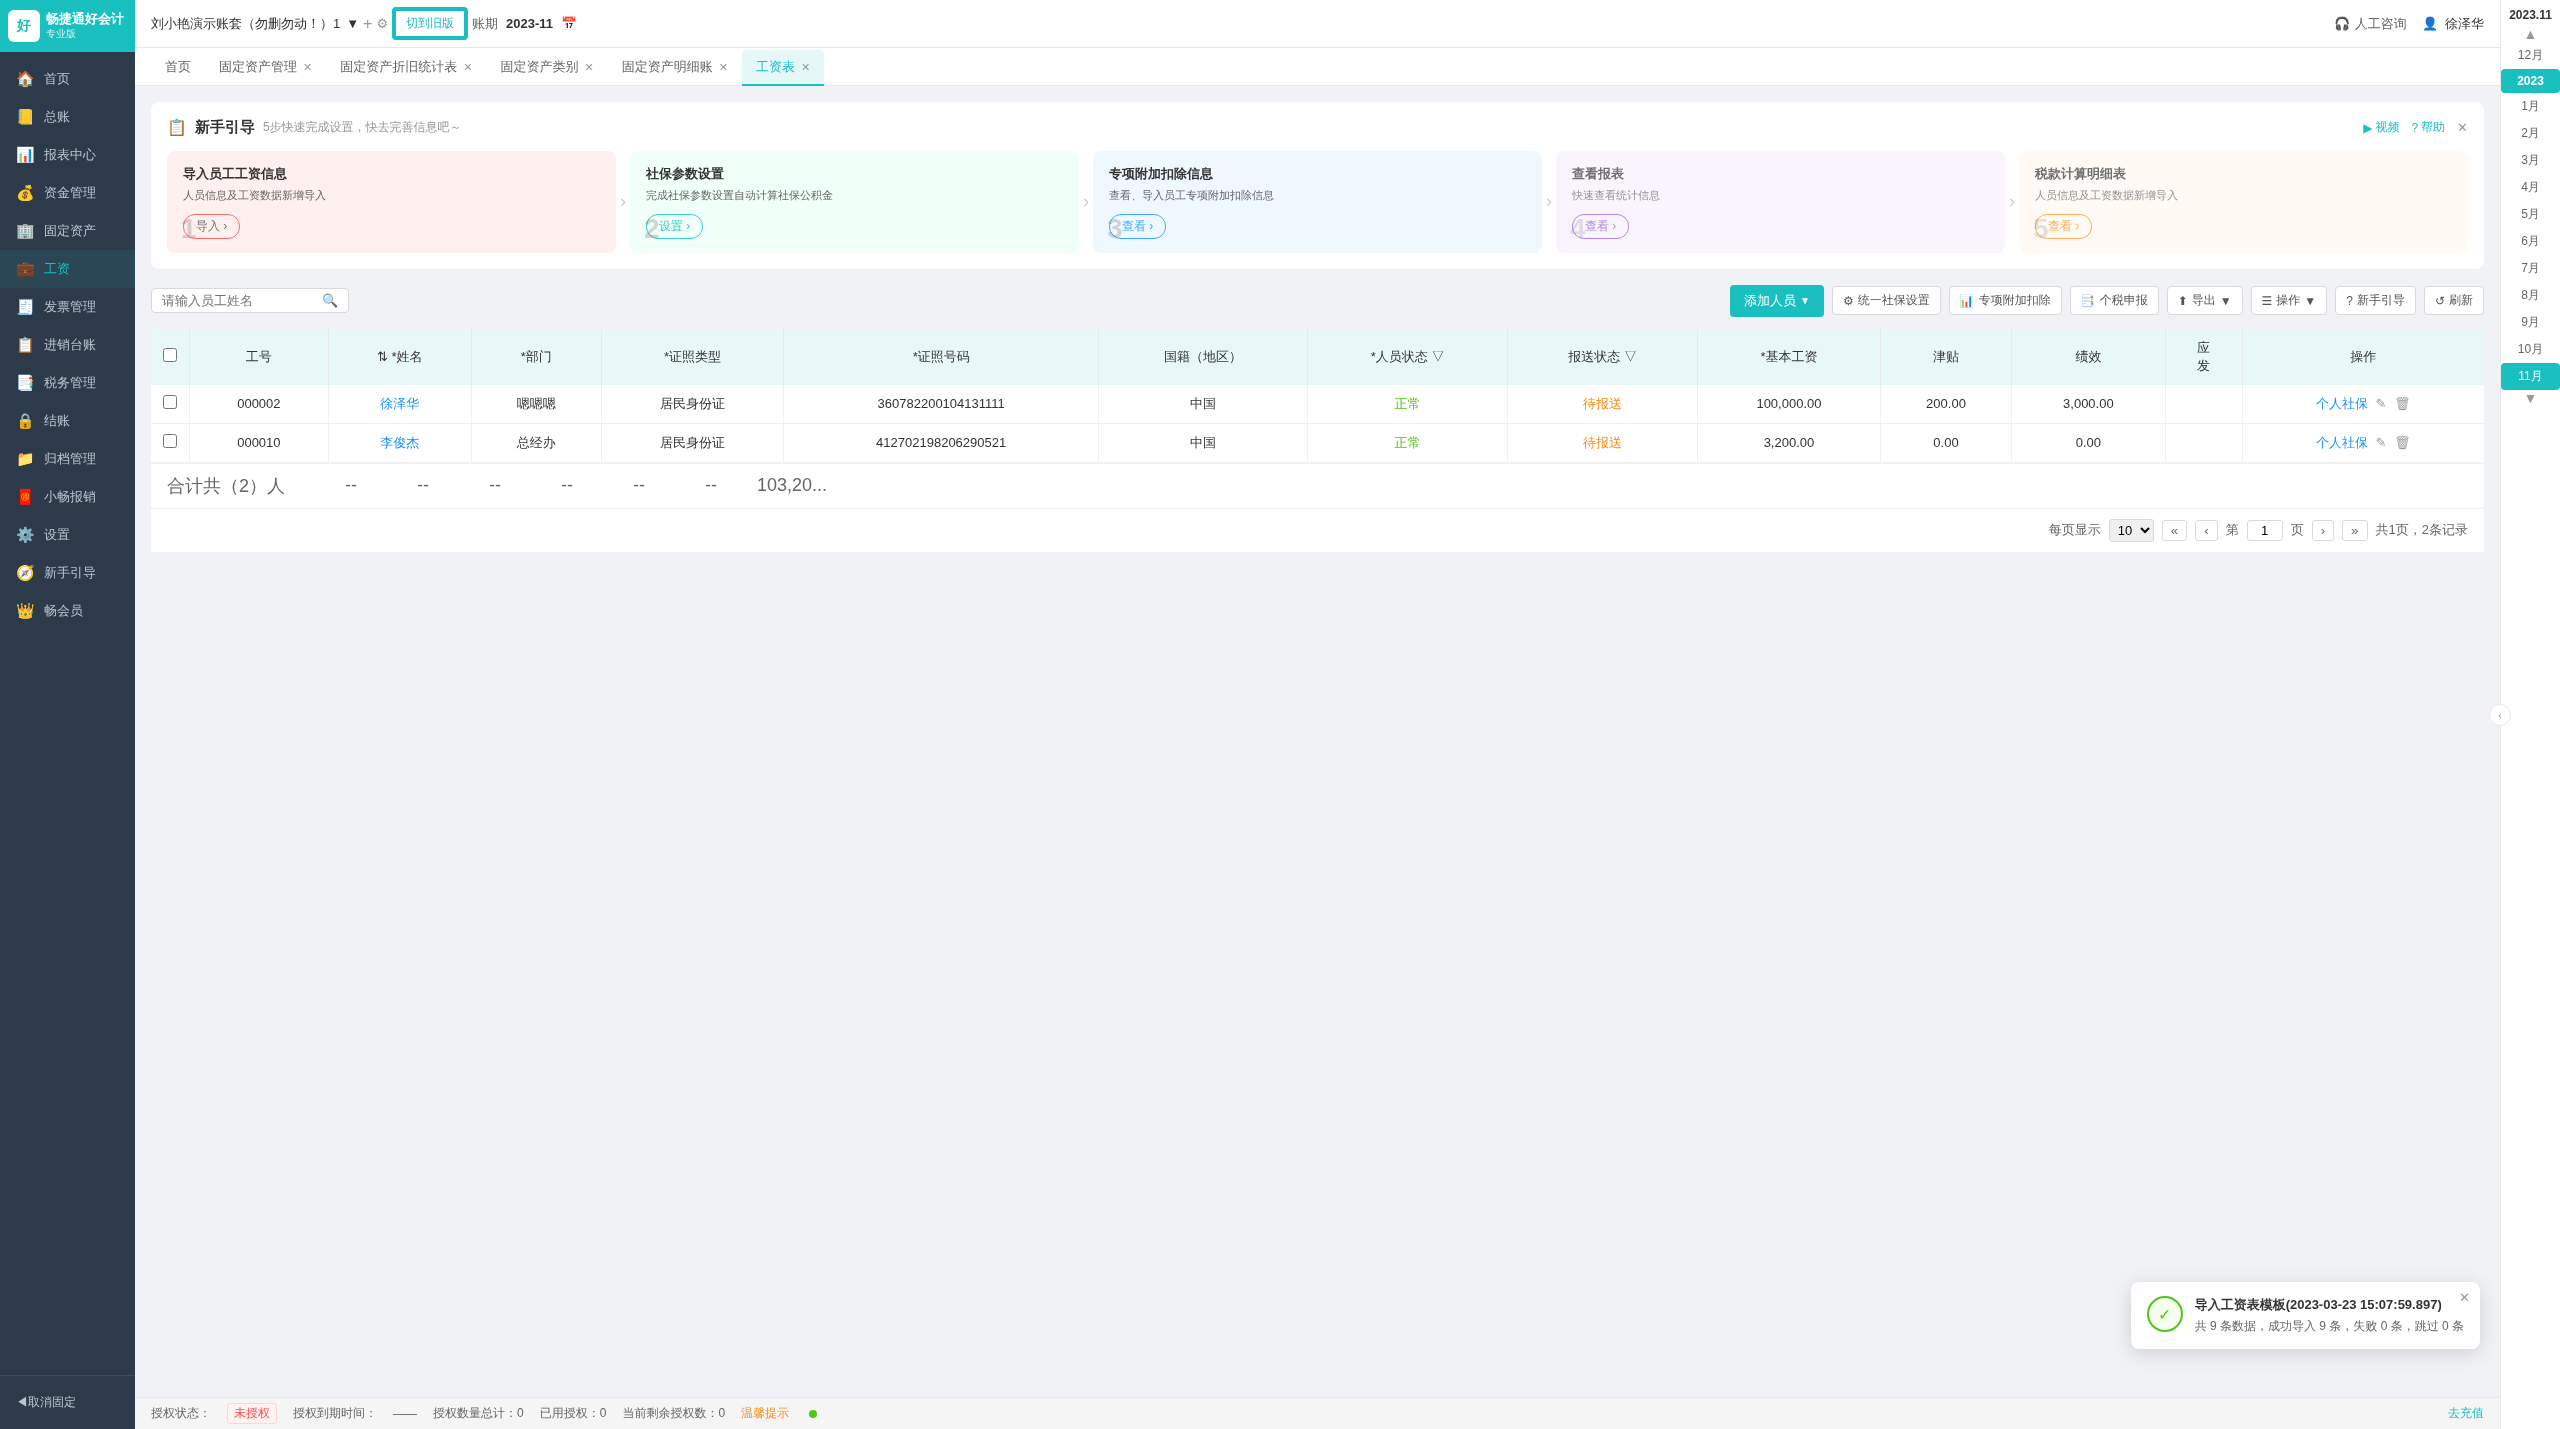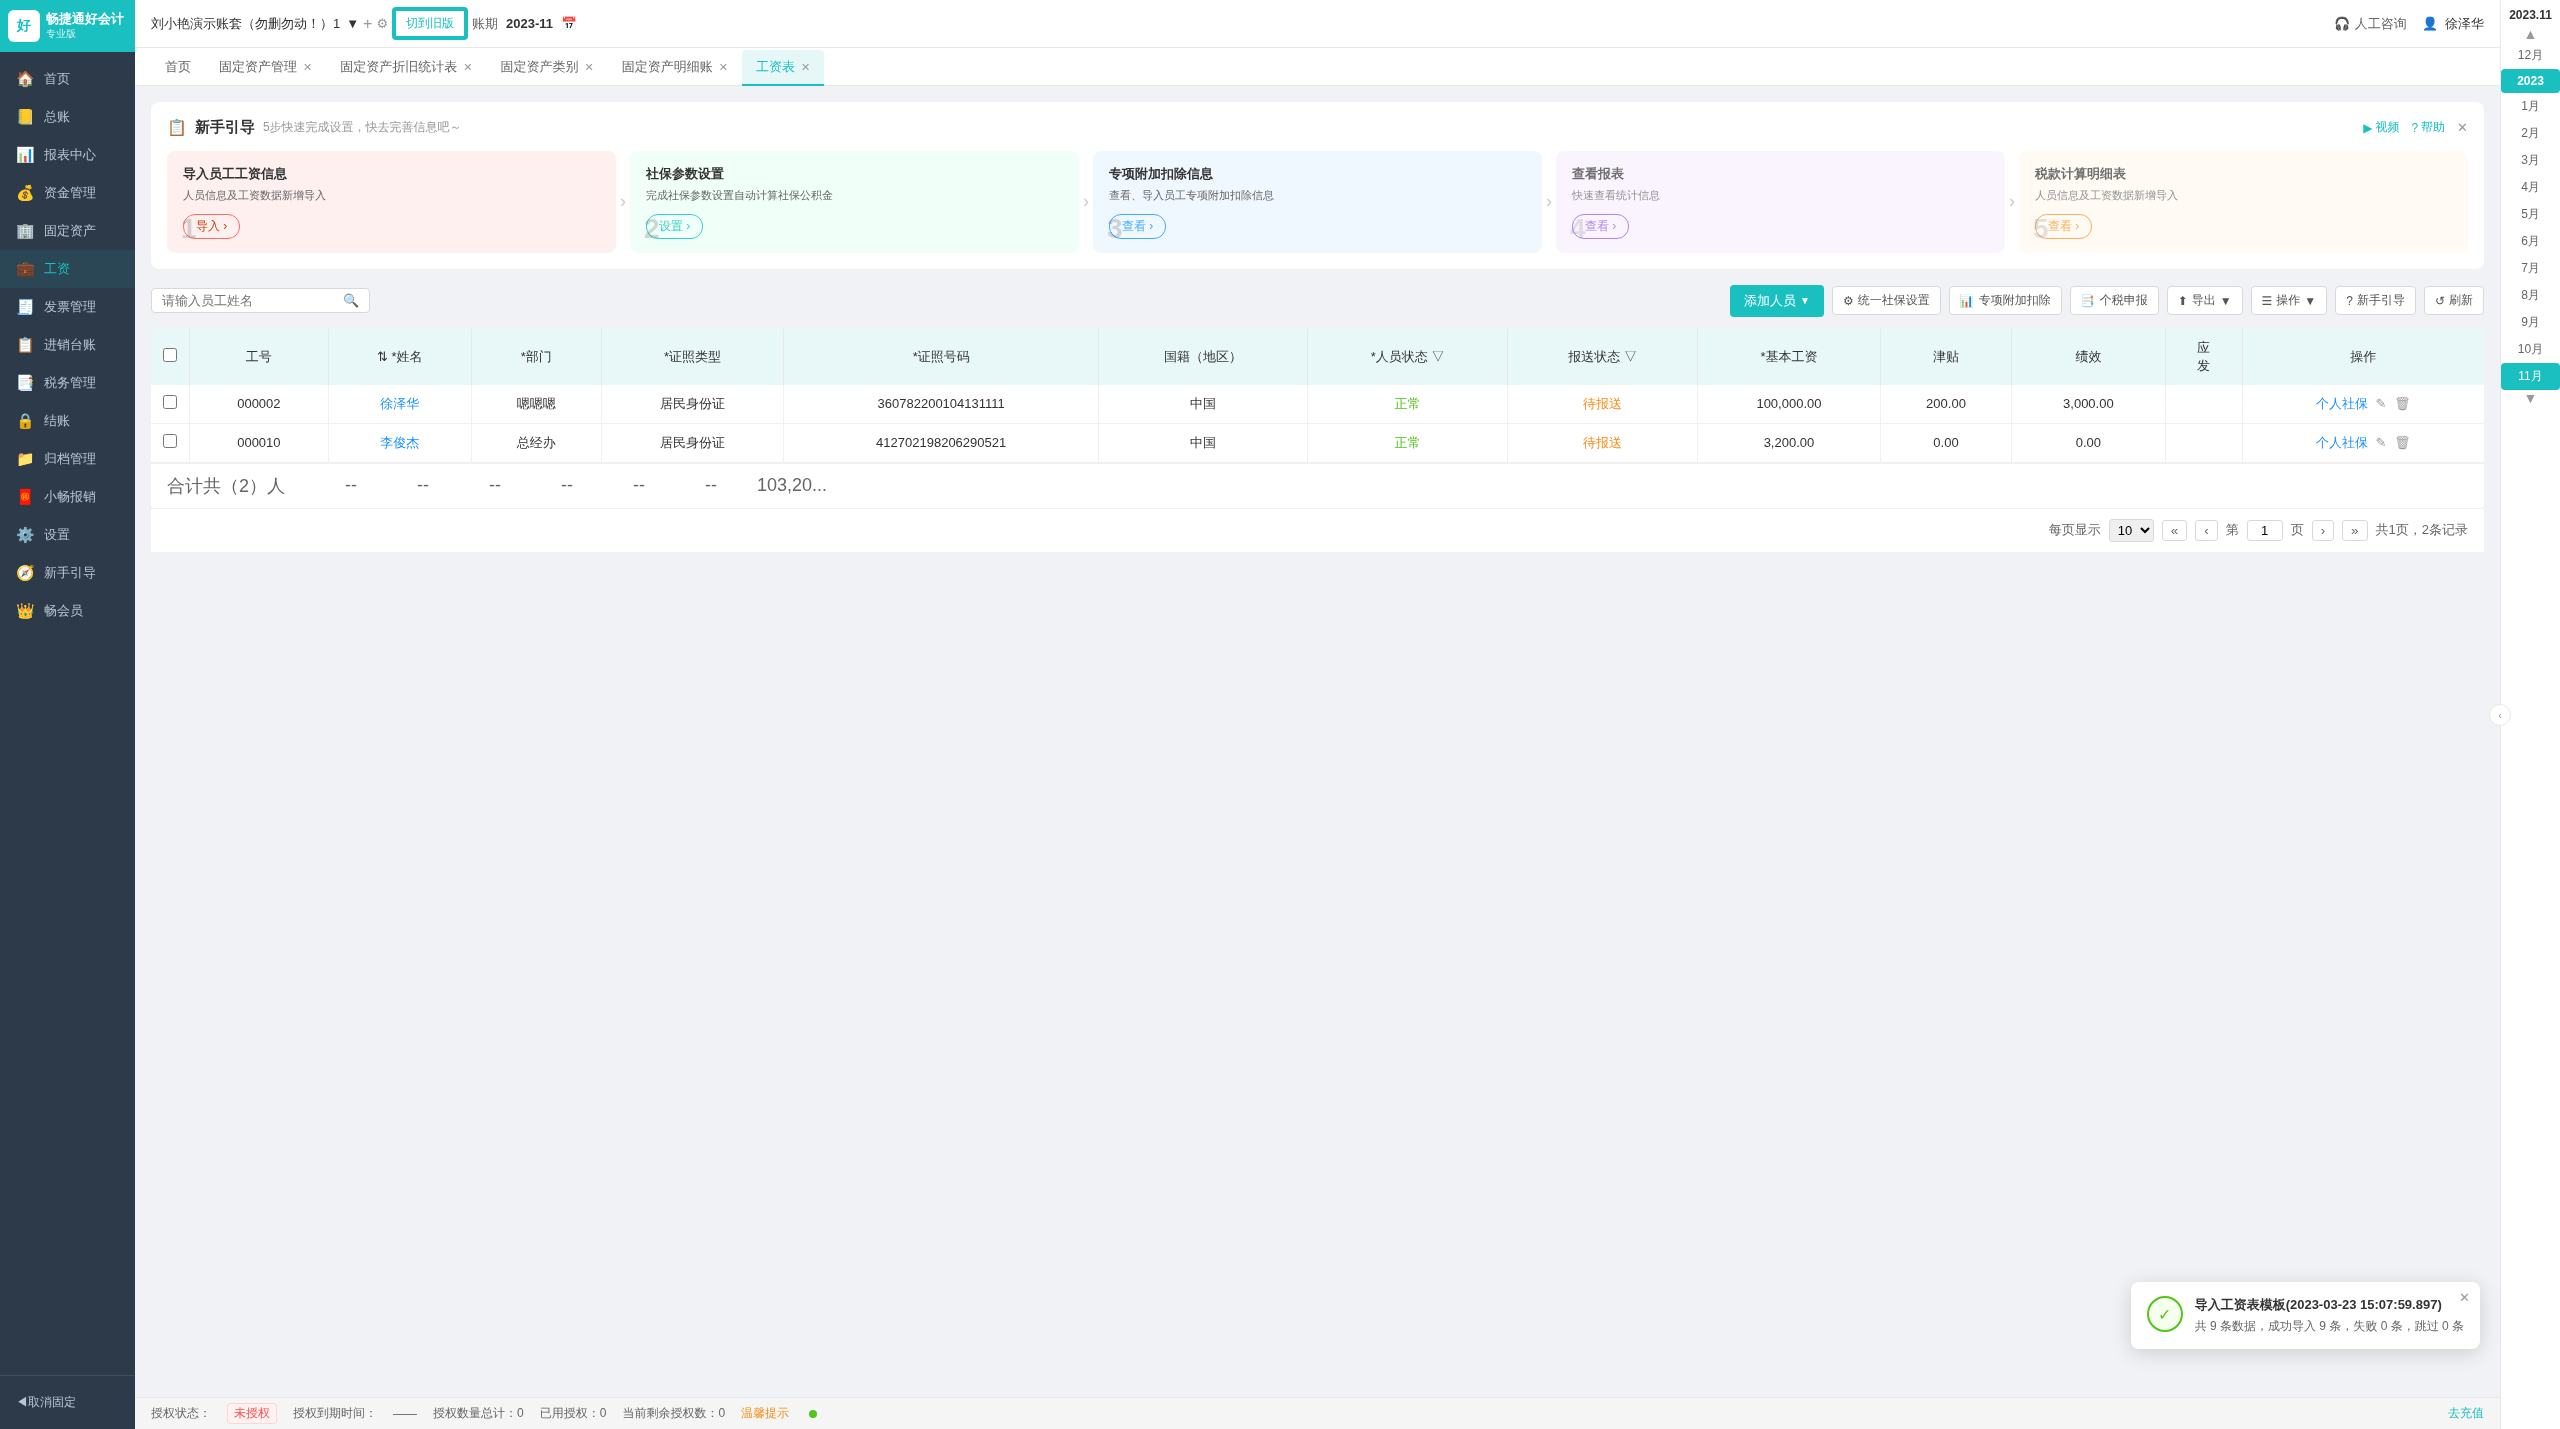--- a/index.html
+++ b/index.html
@@ -151,41 +151,41 @@
     }
     .guide-step-btn {
       display: inline-block;
       margin-top: 10px;
       padding: 3px 12px;
       border: 1px solid currentColor;
       border-radius: 12px;
       font-size: 12px;
       cursor: pointer;
     }
-    .guide-step-1 .guide-step-btn { color: #c2410c; border-color: #ff6b6b; }
+    .guide-step-1 .guide-step-btn { color: #737373; border-color: #ff6b6b; }
     .guide-step-2 .guide-step-btn { color: #36cfc9; border-color: #36cfc9; }
     .guide-step-3 .guide-step-btn { color: #40a9ff; border-color: #40a9ff; }
     .guide-step-4 .guide-step-btn { color: #9254de; border-color: #9254de; }
     .guide-step-5 .guide-step-btn { color: #fa8c16; border-color: #fa8c16; }
     .guide-arrow { color: #ccc; font-size: 18px; padding: 0 4px; }
 
     
     .toolbar {
       display: flex;
       align-items: center;
       gap: 8px;
       margin-bottom: 12px;
     }
     .toolbar-search {
       display: flex; align-items: center;
       border: 1px solid #d9d9d9;
       border-radius: 4px;
       padding: 4px 10px;
       background: white;
-      gap: 21px;
+      gap: 0;
       justify-content: flex-end;
     }
     .toolbar-search input {
       border: none; outline: none;
       font-size: 13px; color: #333;
       width: 160px;
     }
     .toolbar-search-icon { color: #999; }
     .toolbar-right { margin-left: auto; display: flex; align-items: center; gap: 8px; }
     .btn-add {

